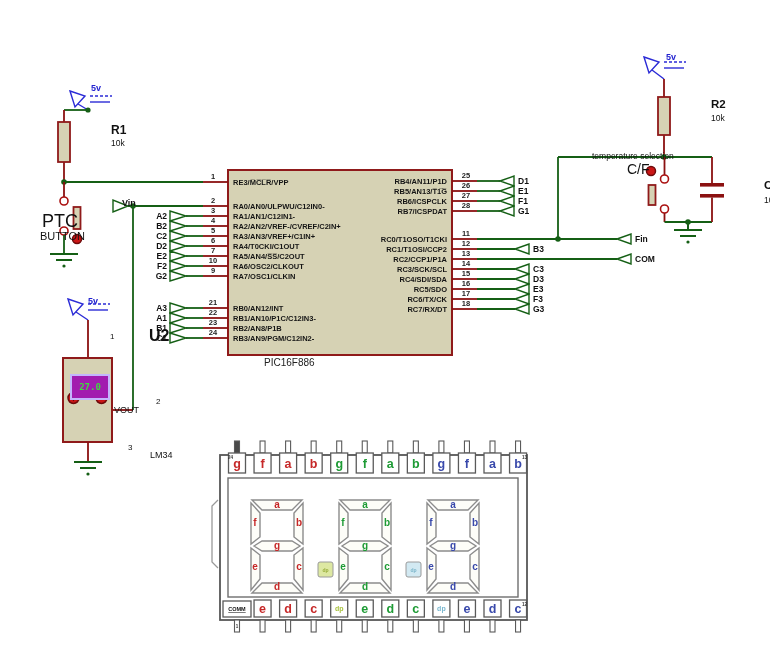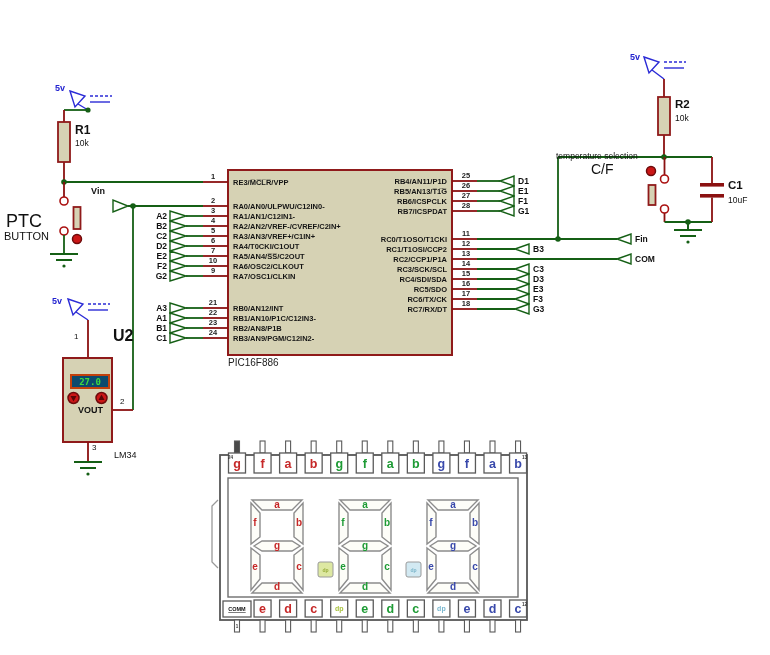--- a/index.html
+++ b/index.html
@@ -25,26 +25,26 @@
   .dpin-box{fill:#fff;stroke:#5a5a5a;stroke-width:1.3;}
   .dpin-stub{fill:#fff;stroke:#5a5a5a;stroke-width:1.1;}
   .dpin{font:700 12.5px "Liberation Sans",sans-serif;text-anchor:middle;}
   .dpin-sm{font:700 7px "Liberation Sans",sans-serif;text-anchor:middle;}
   .dpin-comm{font:700 5.5px "Liberation Sans",sans-serif;text-anchor:middle;text-decoration:underline;fill:#111;}
   .dpin-tiny{font:700 4.5px "Liberation Sans",sans-serif;fill:#333;text-anchor:middle;}
   .seg{fill:#fdfdf8;stroke:#8c8c8c;stroke-width:1.4;}
   .seg-lbl{font:700 10px "Liberation Sans",sans-serif;text-anchor:middle;}
   .dp-box{stroke:#9a9a9a;stroke-width:1;}
   .dp-lbl{font:700 5px "Liberation Sans",sans-serif;text-anchor:middle;}
-  .lbl{position:absolute;color:#111;white-space:nowrap;line-height:1;}
+  .lbl{position:absolute;color:#111;white-space:nowrap;line-height:1;margin-left:36px;}
   .blue-t{color:#2323d0;font-weight:700;}
-  .b{font-weight:700;}
+  .b{font-weight:400;}
   .sb{font-weight:600;}
-  .lm34-readout{position:absolute;left:70px;top:374px;width:40px;height:15px;box-sizing:border-box;
-    background:#0c4a6e;border:2px solid #c2410c;color:#3fd93f;
+  .lm34-readout{position:absolute;left:70px;top:374px;width:40px;height:26px;box-sizing:border-box;
+    background:#a21caf;border:2px solid #c4b5fd;color:#3fd93f;
     font:700 9px "DejaVu Sans Mono",monospace;display:flex;align-items:center;justify-content:center;}
 </style>
 </head>
 <body>
 
 <div class="canvas">
 
 <svg id="schematic" width="770" height="655" viewBox="0 0 770 655">
 
   <g>
@@ -540,21 +540,21 @@
 <span class="lbl blue-t" style="left:55px;top:84px;font-size:9px">5v</span>
 <span class="lbl blue-t" style="left:52px;top:297px;font-size:9px">5v</span>
 <span class="lbl blue-t" style="left:630px;top:53px;font-size:9px">5v</span>
 
 <span class="lbl sb" style="left:75px;top:124px;font-size:12px">R1</span>
 <span class="lbl" style="left:75px;top:139px;font-size:8.5px">10k</span>
 
 <span class="lbl" style="left:6px;top:212px;font-size:18px">PTC</span>
 <span class="lbl" style="left:4px;top:231px;font-size:11px">BUTTON</span>
 
-<span class="lbl sb" style="left:86px;top:187px;width:24px;text-align:center;font-size:9px">Vin</span>
+<span class="lbl sb" style="left:86px;top:199px;width:24px;text-align:left;font-size:9px">Vin</span>
 
 <span class="lbl sb" style="left:113px;top:328px;font-size:16px">U2</span>
 <span class="lbl b" style="left:78px;top:406px;font-size:9px">VOUT</span>
 <span class="lbl" style="left:74px;top:333px;font-size:8px">1</span>
 <span class="lbl" style="left:120px;top:398px;font-size:8px">2</span>
 <span class="lbl" style="left:92px;top:444px;font-size:8px">3</span>
 <span class="lbl" style="left:114px;top:451px;font-size:9px">LM34</span>
 <div class="lm34-readout">27.0</div>
 
 <span class="lbl sb" style="left:675px;top:99px;font-size:11.5px">R2</span>

